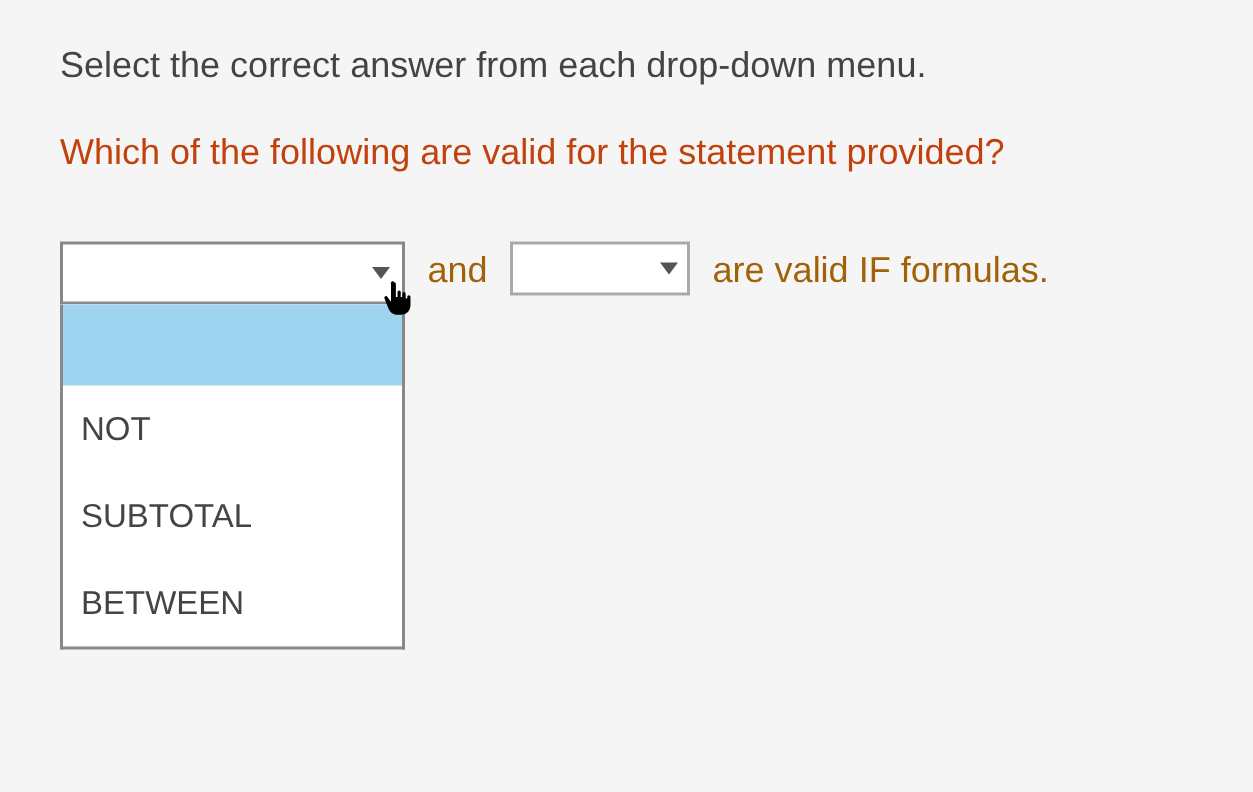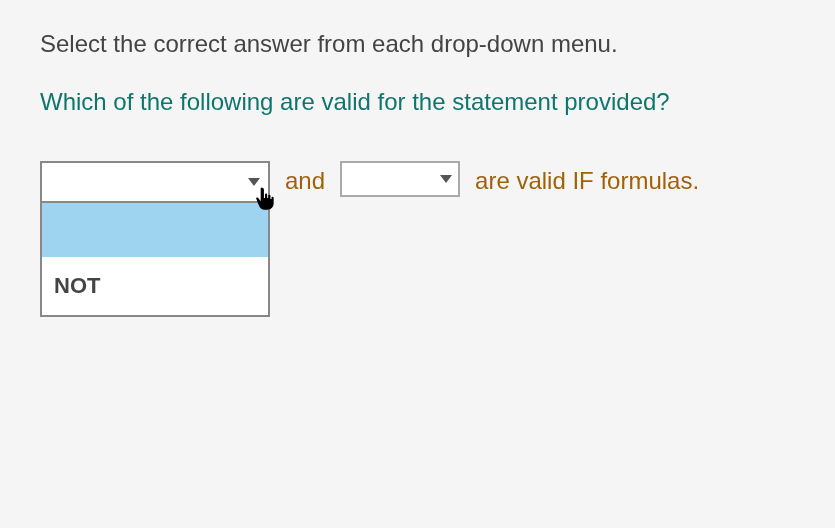--- a/index.html
+++ b/index.html
@@ -15,21 +15,21 @@
       padding: 30px 40px;
       color: #333;
       font-size: 24px;
     }
     .instruction {
       margin-bottom: 30px;
       color: #444;
     }
     .question {
       margin-bottom: 45px;
-      color: #0f766e;
+      color: #c2410c;
     }
     .answer-row {
       display: flex;
       align-items: flex-start;
       gap: 15px;
       position: relative;
     }
     .dropdown-wrapper {
       position: relative;
     }
@@ -80,21 +80,21 @@
       border: 2px solid #888;
       border-top: none;
       background: #fff;
       z-index: 2;
     }
     .dropdown-item {
       padding: 16px 12px;
       font-size: 22px;
       color: #444;
       cursor: pointer;
-      font-weight: 700;
+      font-weight: 400;
     }
     .dropdown-item.selected {
       background: #9fd4f0;
     }
     .dropdown-item.blank {
       height: 54px;
     }
     .inline-text {
       line-height: 40px;
       color: #a16207;
@@ -115,20 +115,22 @@
       <span class="chevron"></span>
       <span class="cursor-icon">
         <svg width="26" height="26" viewBox="0 0 24 24" fill="#000">
             <path d="M10 2a1 1 0 0 1 1 1v8h1V8a1 1 0 1 1 2 0v3h1V9a1 1 0 1 1 2 0v3h1v-1a1 1 0 1 1 2 0v5c0 3-2 6-6 6h-2c-3 0-5-2-6-5l-2-5a1 1 0 0 1 1.8-.9L8 14V3a1 1 0 0 1 2-1z"></path>
           </svg>
       </span>
     </div>
     <div class="dropdown-list">
       <div class="dropdown-item blank selected"></div>
       <div class="dropdown-item">NOT</div>
+      <div class="dropdown-item">SUBTOTAL</div>
+      <div class="dropdown-item">BETWEEN</div>
     </div>
   </div>
 
   <span class="inline-text">and</span>
 
   <div class="dropdown-closed">
     <span></span>
     <span class="chevron"></span>
   </div>
 

